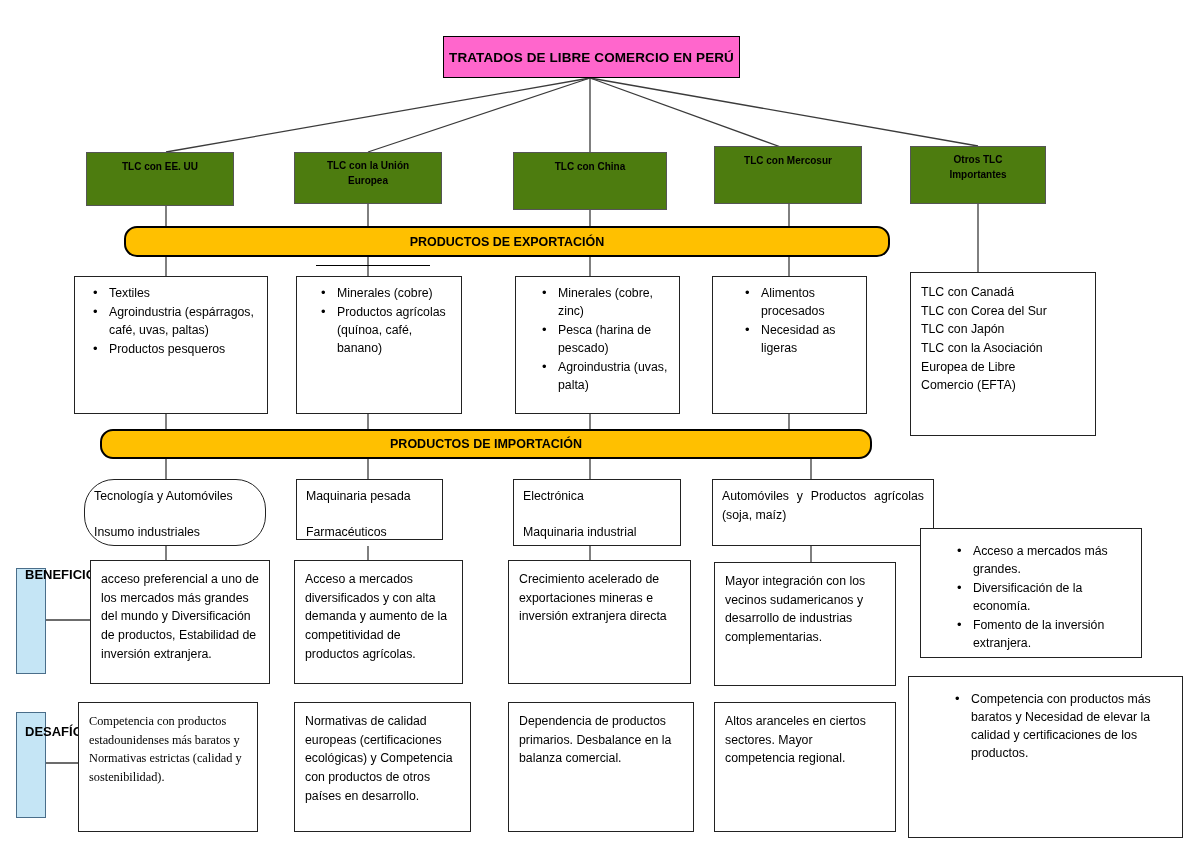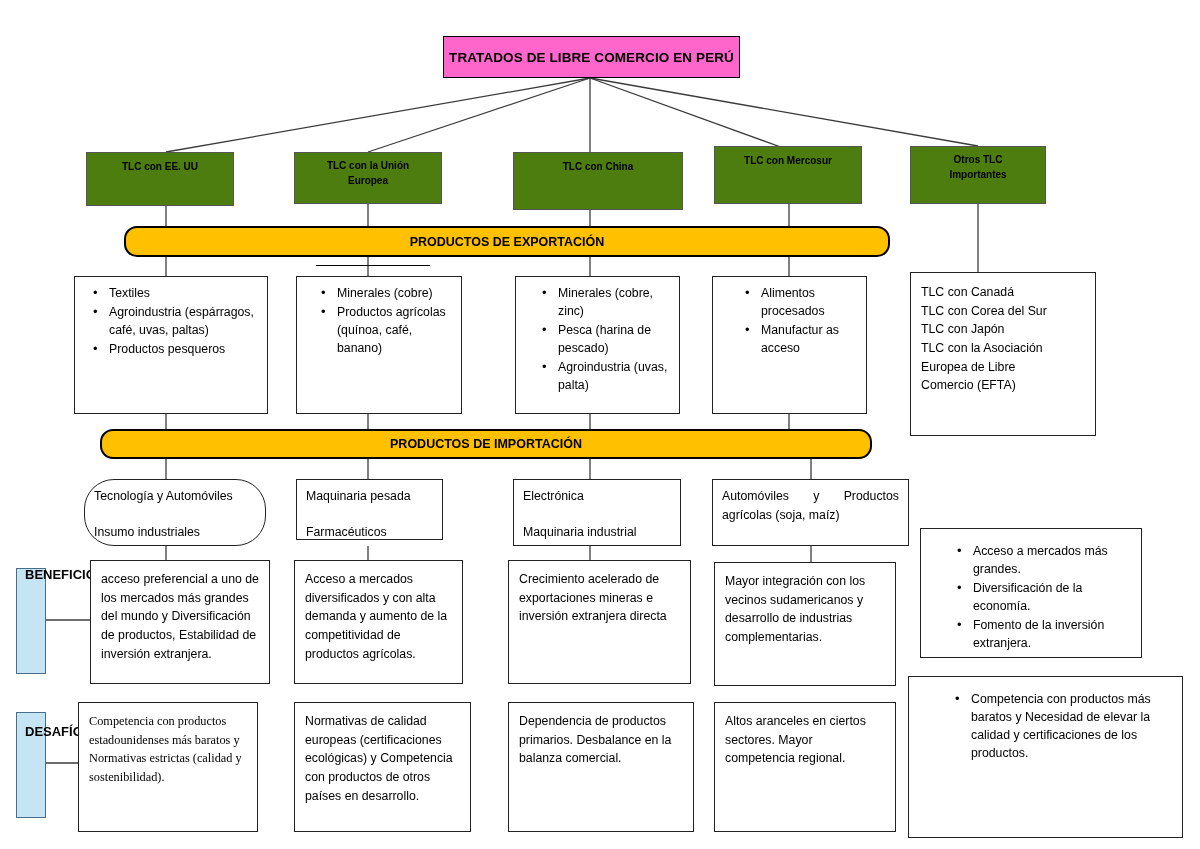--- a/index.html
+++ b/index.html
@@ -117,21 +117,21 @@
   </div>
 
   <div class="abs tlc-box" style="left:86px;top:152px;width:148px;height:54px;">
     <span>TLC con EE. UU</span>
   </div>
 
   <div class="abs tlc-box two-line" style="left:294px;top:152px;width:148px;height:52px;">
     <span style="display:inline-block;max-width:118px;">TLC con la Unión Europea</span>
   </div>
 
-  <div class="abs tlc-box" style="left:513px;top:152px;width:170px;height:58px;">
+  <div class="abs tlc-box" style="left:513px;top:152px;width:154px;height:58px;">
     <span>TLC con China</span>
   </div>
 
   <div class="abs tlc-box" style="left:714px;top:146px;width:148px;height:58px;">
     <span>TLC con Mercosur</span>
   </div>
 
   <div class="abs tlc-box two-line" style="left:910px;top:146px;width:136px;height:58px;">
     <span style="display:inline-block;max-width:96px;">Otros TLC Importantes</span>
   </div>
@@ -161,21 +161,21 @@
     <ul class="blist" style="padding-top:8px;padding-left:42px;">
       <li>Minerales (cobre, zinc)</li>
       <li>Pesca (harina de pescado)</li>
       <li>Agroindustria (uvas, palta)</li>
     </ul>
   </div>
 
   <div class="abs wbox" style="left:712px;top:276px;width:155px;height:138px;">
     <ul class="blist" style="padding-top:8px;padding-left:48px;">
       <li>Alimentos procesados</li>
-      <li>Manufactur as acceso</li>
+      <li>Necesidad as ligeras</li>
     </ul>
   </div>
 
   <div class="abs wbox" style="left:910px;top:272px;width:186px;height:164px;">
     <ul class="plainlist" style="padding:10px 0 0 10px;">
       <li>TLC con Canadá</li>
       <li>TLC con Corea del Sur</li>
       <li>TLC con Japón</li>
       <li>TLC con la Asociación</li>
       <li>Europea de Libre</li>
@@ -195,21 +195,21 @@
   <div class="abs wbox two-para pad-sm" style="left:296px;top:479px;width:147px;height:61px;">
     <p>Maquinaria pesada</p>
     <p>Farmacéuticos</p>
   </div>
 
   <div class="abs wbox two-para pad-sm" style="left:513px;top:479px;width:168px;height:67px;">
     <p>Electrónica</p>
     <p>Maquinaria industrial</p>
   </div>
 
-  <div class="abs wbox pad-sm" style="left:712px;top:479px;width:197px;height:67px;">
+  <div class="abs wbox pad-sm" style="left:712px;top:479px;width:222px;height:67px;">
     <div class="para just">Automóviles y Productos agrícolas (soja, maíz)</div>
   </div>
 
   <div class="abs blue-tab" style="left:16px;top:568px;width:30px;height:106px;"></div>
   <div class="tab-label" style="left:25px;top:567px;">BENEFICIOS</div>
 
   <div class="abs wbox pad" style="left:90px;top:560px;width:180px;height:124px;">
     <div class="para">acceso preferencial a uno de los mercados más grandes del mundo y Diversificación de productos, Estabilidad de inversión extranjera.</div>
   </div>
 

